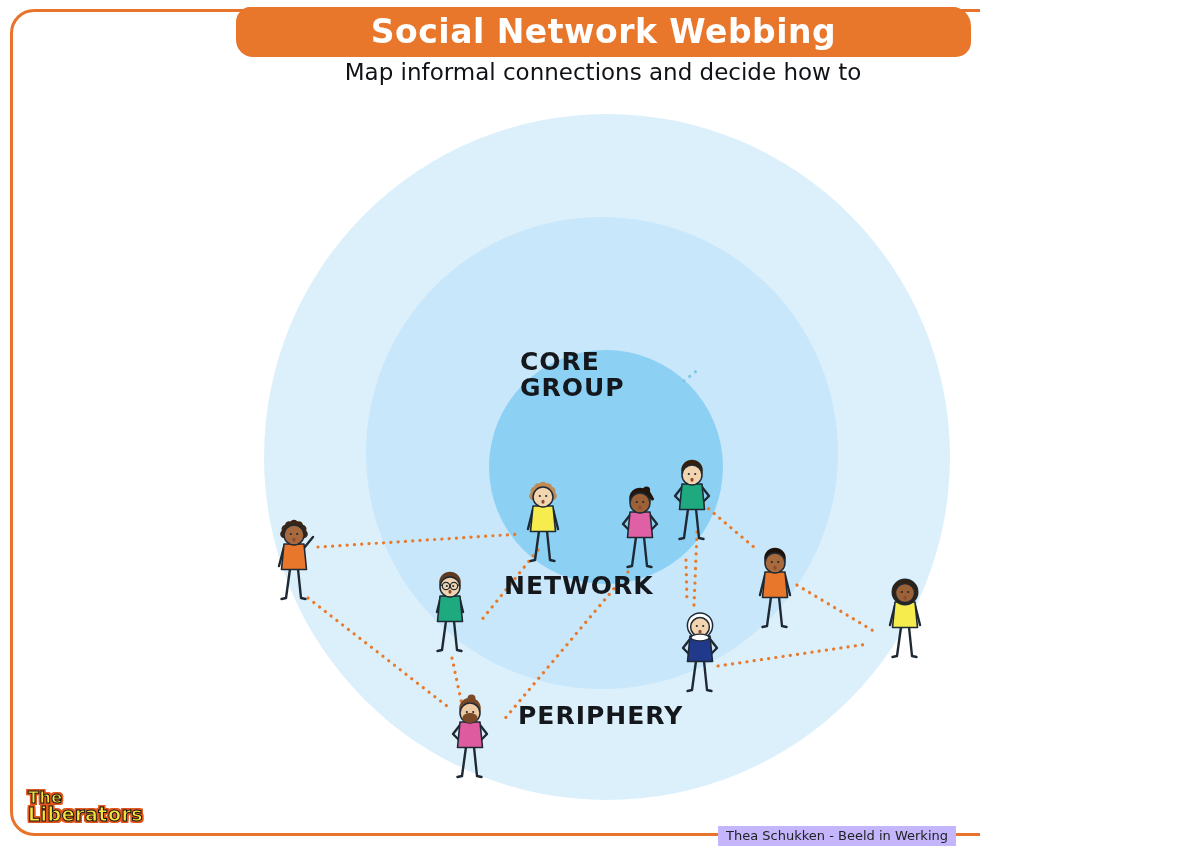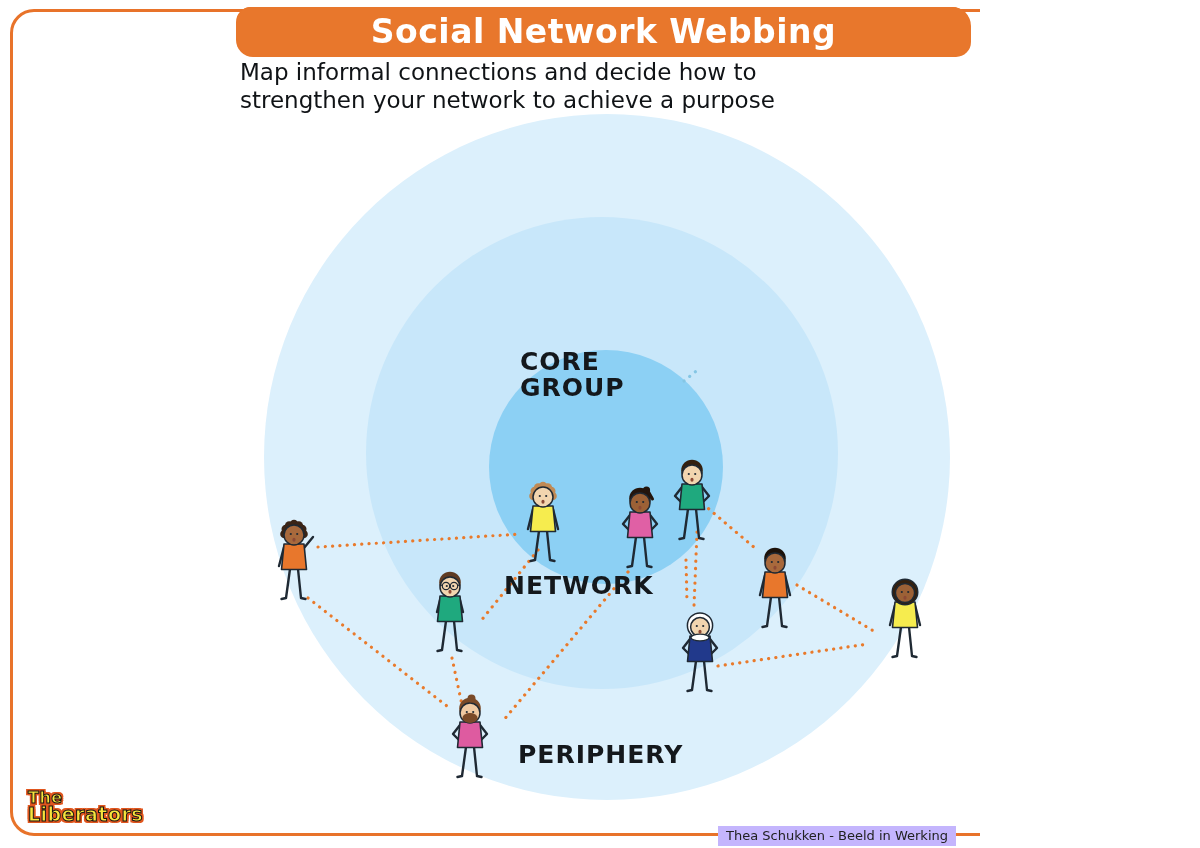--- a/index.html
+++ b/index.html
@@ -5,26 +5,26 @@
   html,body{margin:0;padding:0;background:#fff;}
   .page{position:relative;width:980px;height:848px;background:#fff;overflow:hidden;
         font-family:"DejaVu Sans","Liberation Sans",sans-serif;}
   .frame{position:absolute;left:10px;top:9px;width:1177px;height:827px;
          border:3.5px solid #E8732A;border-radius:24px;box-sizing:border-box;}
   #diagram{position:absolute;left:0;top:0;}
   .banner{position:absolute;left:237px;top:7px;width:733px;height:48px;background:#E8772C;
           border-radius:14px 18px 14px 16px;display:flex;align-items:center;justify-content:center;
           box-shadow:0 1px 0 1px #E8772C;}
   .banner .t{color:#fff;font-size:33px;font-weight:700;letter-spacing:.5px;}
-  .subtitle{position:absolute;left:240px;top:58px;width:726px;
+  .subtitle{position:absolute;left:240px;top:58px;width:726px;text-align:center;
             font-size:23px;line-height:28px;color:#101316;font-weight:500;}
   .zone-label{position:absolute;color:#14181c;font-weight:700;letter-spacing:1px;}
   #zl-core{left:520px;top:349px;width:160px;font-size:25px;line-height:26px;}
   #zl-imm{left:504px;top:572px;width:200px;font-size:25px;line-height:28px;}
-  #zl-per{left:518px;top:701px;width:180px;font-size:25px;margin-top:39px;}
+  #zl-per{left:518px;top:701px;width:180px;font-size:25px;}
   .legend{position:absolute;left:1056px;top:158px;width:100px;text-align:center;margin-left:15px;}
   .legend-title{font-size:27px;font-weight:600;color:#111;}
   .sw{width:62px;height:58px;margin:38px auto 0;border:3px solid #161616;border-radius:2px;
       box-shadow:-3px 4px 0 -1px #161616;}
   .sw:nth-of-type(1){margin-top:14px;transform:rotate(-1.5deg);}
   .sw:nth-of-type(2){transform:rotate(1.4deg);}
   .sw:nth-of-type(3){transform:rotate(-1deg);}
   .sw:nth-of-type(4){margin-top:26px;transform:rotate(1.6deg);}
   .sw:nth-of-type(5){margin-top:24px;transform:rotate(-1deg);}
   .logo{position:absolute;left:28px;top:789px;line-height:17px;}
@@ -167,21 +167,20 @@
         <circle cx="3.2" cy="-66" r="1.1" fill="#1f2933"></circle>
       </g>
     </svg>
 
   <div class="banner">
     <span class="t">Social Network Webbing</span>
   </div>
 
   <div class="subtitle">
     <div>Map informal connections and decide how to</div>
-    <div>strengthen your network to achieve a purpose</div>
   </div>
 
   <div class="zone-label" id="zl-core">
     <div>CORE</div>
     <div>GROUP</div>
   </div>
   <div class="zone-label" id="zl-imm">
     <div>NETWORK</div>
   </div>
   <div class="zone-label" id="zl-per">

